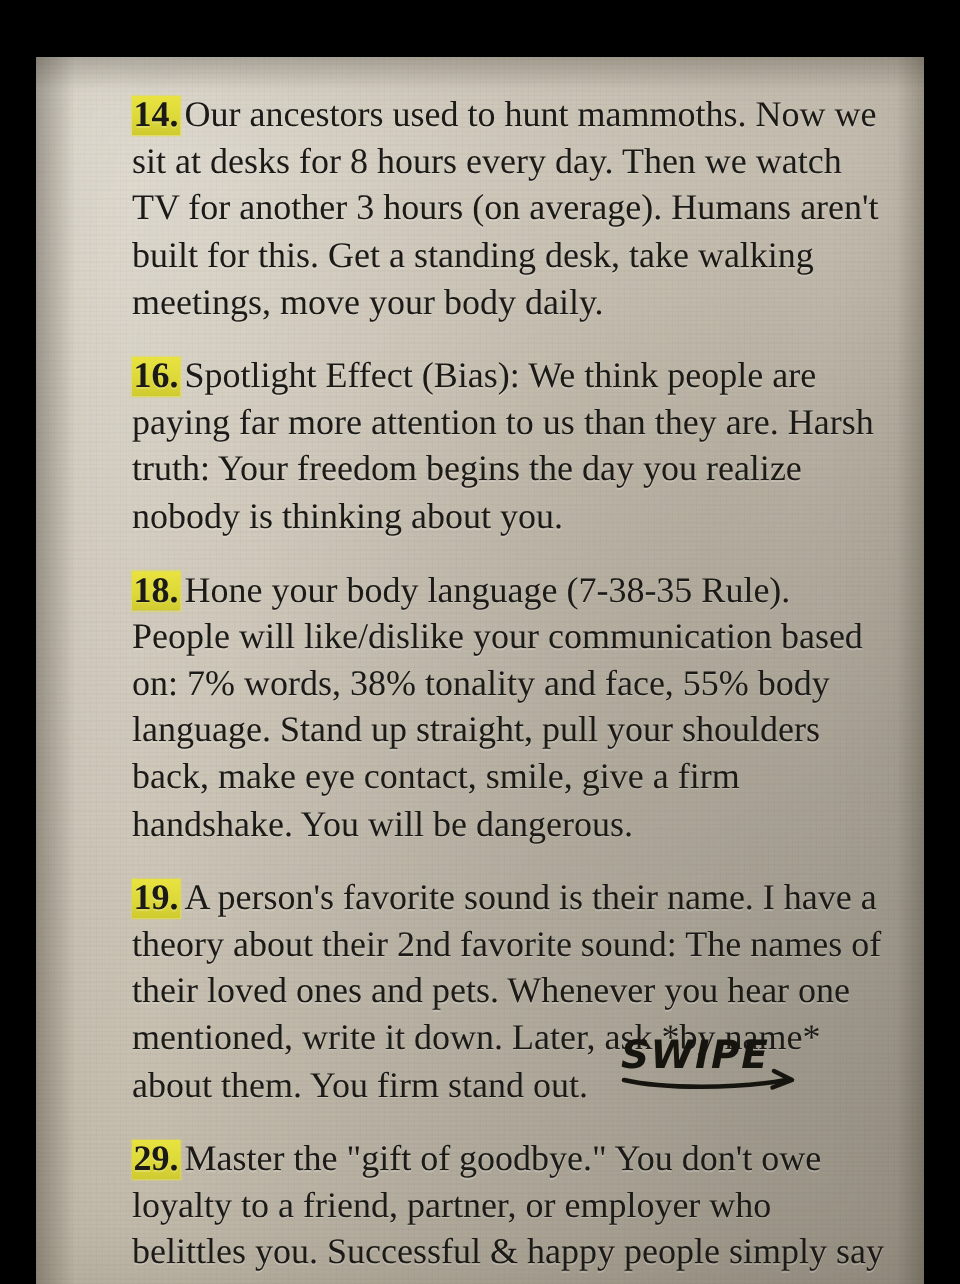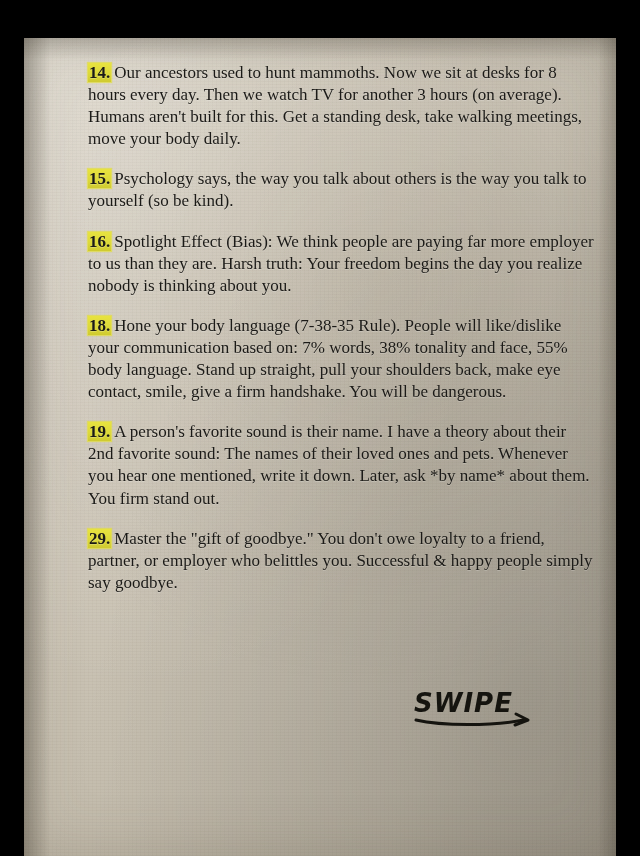--- a/index.html
+++ b/index.html
@@ -52,21 +52,21 @@
     pointer-events: none;
     background: linear-gradient(105deg, rgba(255,255,255,0.12) 0%, rgba(255,255,255,0.0) 28%, rgba(0,0,0,0.05) 72%, rgba(0,0,0,0.12) 100%);
   }
   #content {
     position: relative;
     z-index: 3;
     padding: 24px 20px 10px 64px;
   }
   .item {
     margin: 0 0 18px 0;
-    font-size: 17px;
+    font-size: 24px;
     line-height: 1.30;
     color: #1b1a17;
     text-align: left;
     letter-spacing: 0.0px;
     text-shadow: 0 1px 0 rgba(255,255,255,0.22);
   }
   .item:last-child { margin-bottom: 0; }
   .num {
     display: inline;
     font-weight: bold;
@@ -124,26 +124,23 @@
     <div class="edge-shadow-l"></div>
     <div class="edge-shadow-r"></div>
     <div class="edge-shadow-t"></div>
 
     <div id="content">
 
       <p class="item">
         <span class="num">14.</span><span>Our ancestors used to hunt mammoths. Now we sit at desks for 8 hours every day. Then we watch TV for another 3 hours (on average). Humans aren't built for this. Get a standing desk, take walking meetings, move your body daily.</span>
       </p>
 
-      <p class="item">
-        <span class="num">15.</span><span>Psychology says, the way you talk about others is the way you talk to yourself (so be kind).</span>
-      </p>
 
       <p class="item">
-        <span class="num">16.</span><span>Spotlight Effect (Bias): We think people are paying far more employer to us than they are. Harsh truth: Your freedom begins the day you realize nobody is thinking about you.</span>
+        <span class="num">16.</span><span>Spotlight Effect (Bias): We think people are paying far more attention to us than they are. Harsh truth: Your freedom begins the day you realize nobody is thinking about you.</span>
       </p>
 
 
       <p class="item">
         <span class="num">18.</span><span>Hone your body language (7-38-35 Rule). People will like/dislike your communication based on: 7% words, 38% tonality and face, 55% body language. Stand up straight, pull your shoulders back, make eye contact, smile, give a firm handshake. You will be dangerous.</span>
       </p>
 
       <p class="item">
         <span class="num">19.</span><span>A person's favorite sound is their name. I have a theory about their 2nd favorite sound: The names of their loved ones and pets. Whenever you hear one mentioned, write it down. Later, ask *by name* about them. You firm stand out.</span>
       </p>

